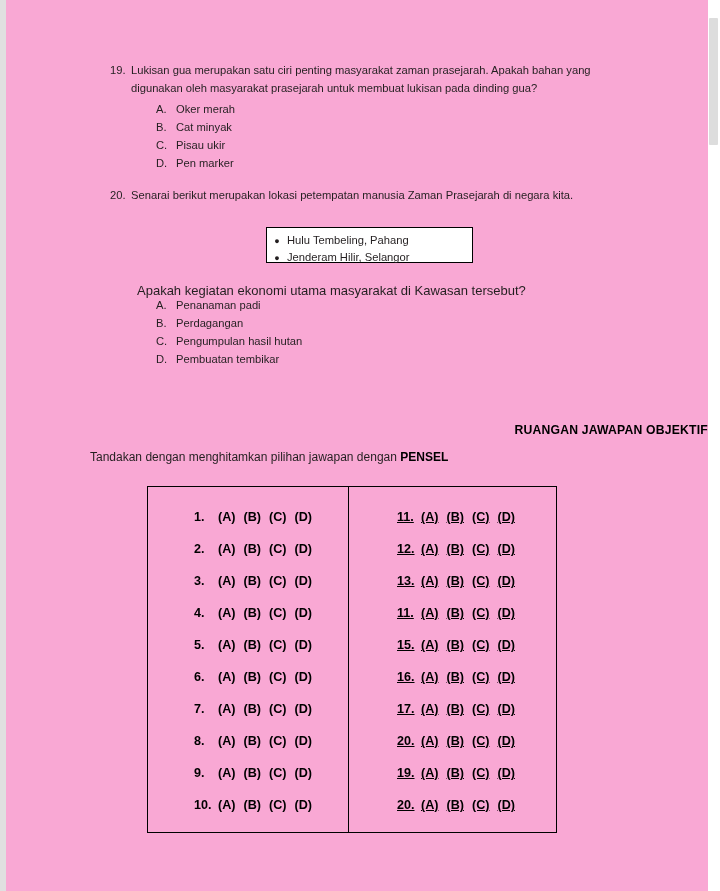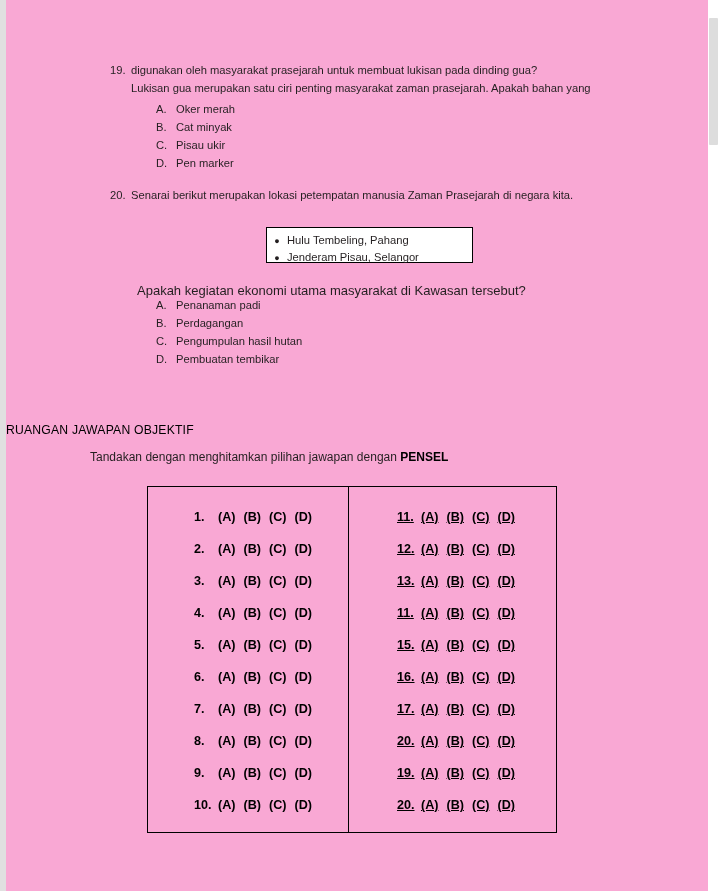--- a/index.html
+++ b/index.html
@@ -157,23 +157,23 @@
     font-size: 11.2px;
     color: #231f20;
   }
 
   
   .section-heading {
     position: absolute;
     left: 0;
     right: 0;
     top: 423px;
-    text-align: left;
+    text-align: right;
     font-size: 12.2px;
-    font-weight: normal;
+    font-weight: bold;
     letter-spacing: 0.2px;
     color: #000000;
   }
   .section-instruction {
     position: absolute;
     left: 84px;
     top: 450px;
     font-size: 12px;
     color: #231f20;
   }
@@ -237,22 +237,22 @@
 <body>
 
 <div class="page-left-edge"></div>
 
 <div class="sheet">
 
   <div class="question" id="q19">
     <div class="q-row">
       <span class="q-num">19.</span>
       <span class="q-stem">
+        <p>Lukisan gua merupakan satu ciri penting masyarakat zaman prasejarah. Apakah bahan yang</p>
         <p>digunakan oleh masyarakat prasejarah untuk membuat lukisan pada dinding gua?</p>
-        <p>Lukisan gua merupakan satu ciri penting masyarakat zaman prasejarah. Apakah bahan yang</p>
       </span>
     </div>
     <div class="options">
       <div class="opt-row">
         <span class="opt-letter">A.</span>
         <span class="opt-text">Oker merah</span>
       </div>
       <div class="opt-row">
         <span class="opt-letter">B.</span>
         <span class="opt-text">Cat minyak</span>
@@ -278,21 +278,21 @@
   </div>
 
   <div class="stimulus-box">
     <ul class="stimulus-list">
       <li>
         <span class="bullet-mark">●</span>
         <span>Hulu Tembeling, Pahang</span>
       </li>
       <li>
         <span class="bullet-mark">●</span>
-        <span>Jenderam Pisau, Selangor</span>
+        <span>Jenderam Hilir, Selangor</span>
       </li>
     </ul>
   </div>
 
   <div class="q20-followup">Apakah kegiatan ekonomi utama masyarakat di Kawasan tersebut?</div>
 
   <div class="q20-options">
     <div class="opt-row">
       <span class="opt-letter">A.</span>
       <span class="opt-text">Penanaman padi</span>

